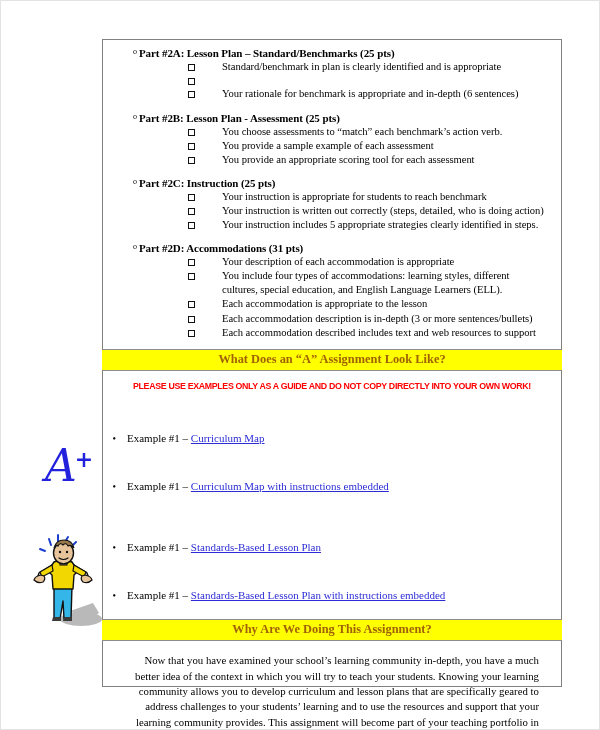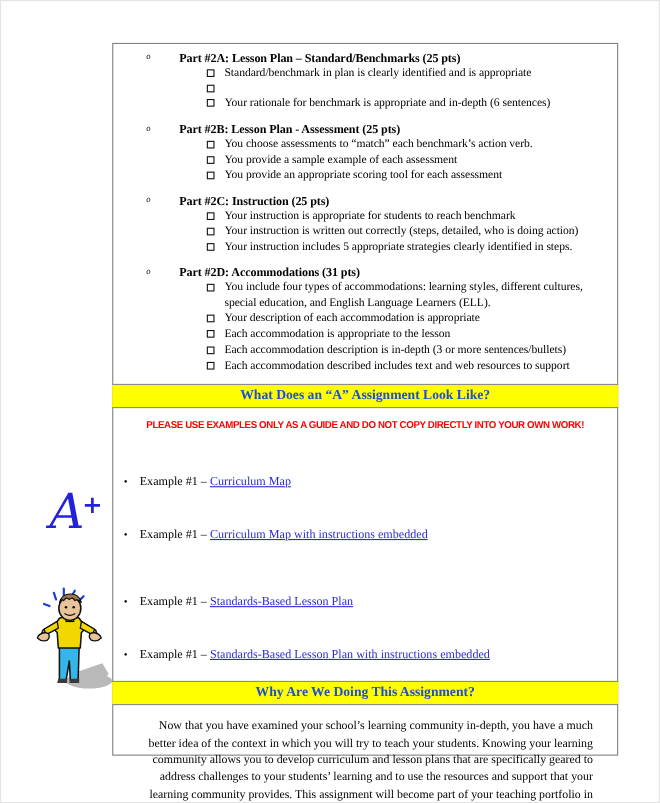--- a/index.html
+++ b/index.html
@@ -62,21 +62,20 @@
     padding-left: 22px;
     box-sizing: border-box;
     font-size: 8px;
     font-weight: normal;
     line-height: 1.6;
     color: #000;
   }
   .part-title {
     flex: 1;
     letter-spacing: -0.1px;
-    margin-left: 24px;
   }
   .sub-items {
     margin: 0;
     padding: 0;
     list-style: none;
   }
   .sub-item {
     display: flex;
     align-items: flex-start;
     font-size: 10.6px;
@@ -94,36 +93,36 @@
   .cb-box {
     display: inline-block;
     width: 7px;
     height: 7px;
     border: 1px solid #111;
     box-sizing: border-box;
     vertical-align: -1px;
   }
   .sub-text {
     flex: 1;
-    padding-left: 16px;
+    padding-left: 34px;
     padding-right: 6px;
     box-sizing: border-box;
     letter-spacing: -0.05px;
   }
 
   
   .banner {
     background: #ffff00;
     border: 1px solid #8c8c8c;
     border-left: none;
     border-right: none;
     text-align: center;
     font-size: 12.4px;
     font-weight: bold;
-    color: #1d4ed8;
+    color: #a16207;
     padding: 2px 0 3px 0;
     box-sizing: border-box;
   }
   .banner-wrap {
     margin-left: -1px;
     margin-right: -1px;
   }
 
   
   .red-note {
@@ -327,25 +326,25 @@
         </div>
 
         <div class="part-block">
           <div class="part-head">
             <span class="marker-o">o</span>
             <span class="part-title">Part #2D: Accommodations (31 pts)</span>
           </div>
           <ul class="sub-items">
             <li class="sub-item">
               <span class="cb"><span class="cb-box"></span></span>
+              <span class="sub-text">Your description of each accommodation is appropriate</span>
+            </li>
+            <li class="sub-item">
+              <span class="cb"><span class="cb-box"></span></span>
               <span class="sub-text">You include four types of accommodations: learning styles, different cultures,  special education, and English Language Learners (ELL).</span>
-            </li>
-            <li class="sub-item">
-              <span class="cb"><span class="cb-box"></span></span>
-              <span class="sub-text">Your description of each accommodation is appropriate</span>
             </li>
             <li class="sub-item">
               <span class="cb"><span class="cb-box"></span></span>
               <span class="sub-text">Each accommodation is appropriate to the lesson</span>
             </li>
             <li class="sub-item">
               <span class="cb"><span class="cb-box"></span></span>
               <span class="sub-text">Each accommodation description is in-depth (3 or more sentences/bullets)</span>
             </li>
             <li class="sub-item">

